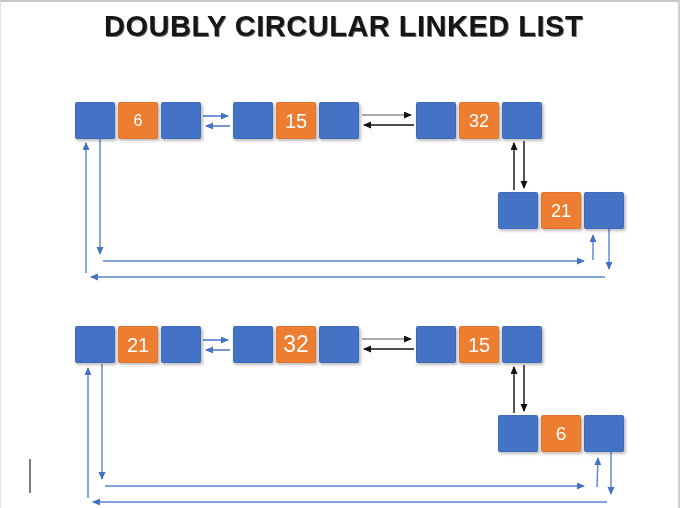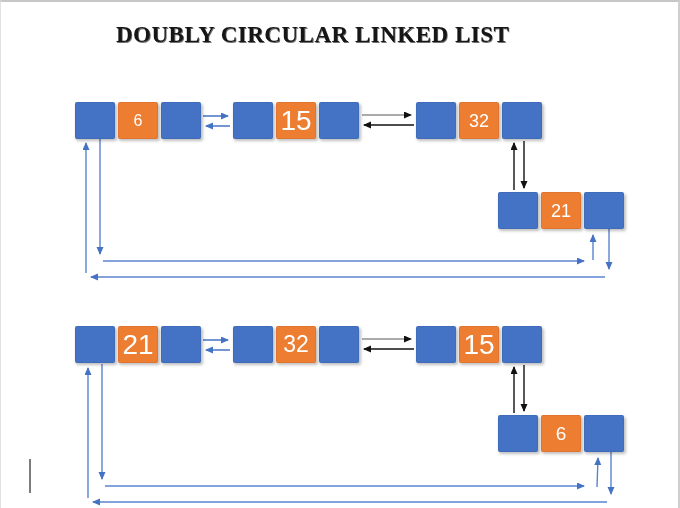--- a/index.html
+++ b/index.html
@@ -3,36 +3,36 @@
 <meta charset="utf-8">
 <style>
   html,body { margin:0; padding:0; background:#fff; }
   .page {
     position:relative; width:680px; height:508px; box-sizing:border-box;
     background:#ffffff; overflow:hidden;
     border-top:2px solid #c7c7c7; border-right:2px solid #cfcfcf; border-left:1px solid #e2e2e2;
     font-family:"Liberation Sans", sans-serif;
   }
   .title {
-    position:absolute; left:103px; top:8px; margin:12px;
-    font-family:Liberation Serif, serif;
-    font-weight:700; font-size:23px; letter-spacing:0.5px; color:#161616;
+    position:absolute; left:103px; top:8px; margin:0;
+    font-family:Liberation Sans, sans-serif;
+    font-weight:700; font-size:29px; letter-spacing:0.5px; color:#161616;
     text-shadow:0.8px 0.8px 0 #6f6f6f; white-space:nowrap;
   }
   .node { position:absolute; display:flex; gap:3px; width:126px; height:37px; }
   .cell {
     flex:1; border-radius:2px;
     box-shadow:1.5px 2px 3px rgba(0,0,0,0.25);
   }
   .cell.ptr  { background:var(--node-blue, #4472C4); border:1px solid rgba(0,0,0,0.06); box-sizing:border-box; }
   .cell.data { background:var(--node-orange, #ED7D31); border:1px solid rgba(0,0,0,0.06); box-sizing:border-box;
                display:flex; align-items:center; justify-content:center; }
   .val { color:var(--value-text,#fff); line-height:1; }
   .s16 { font-size:16px; } .s18 { font-size:18px; } .s19 { font-size:19px; }
-  .s20 { font-size:28px;text-align:right; } .s23 { font-size:23px; }
+  .s20 { font-size:20px;text-align:right; } .s23 { font-size:23px; }
   svg.overlay { position:absolute; left:0; top:0; width:680px; height:508px; }
   .ln-blue  { stroke:var(--arrow-blue, #4472C4);     stroke-width:1.5; fill:none; }
   .ln-conn  { stroke:var(--connector-blue, #5B83D1); stroke-width:1.4; fill:none; }
   .ln-black { stroke:var(--arrow-black, #111111);    stroke-width:1.4; fill:none; }
   .ln-gray  { stroke:var(--arrow-gray, #ABABAB);     stroke-width:2;   fill:none; }
   .ln-stray { stroke:#7d7d7d; stroke-width:2; fill:none; }
   .mb-fill { fill:var(--arrow-blue, #4472C4); }
   .mk-fill { fill:var(--arrow-black, #111111); }
 </style>
 </head>

